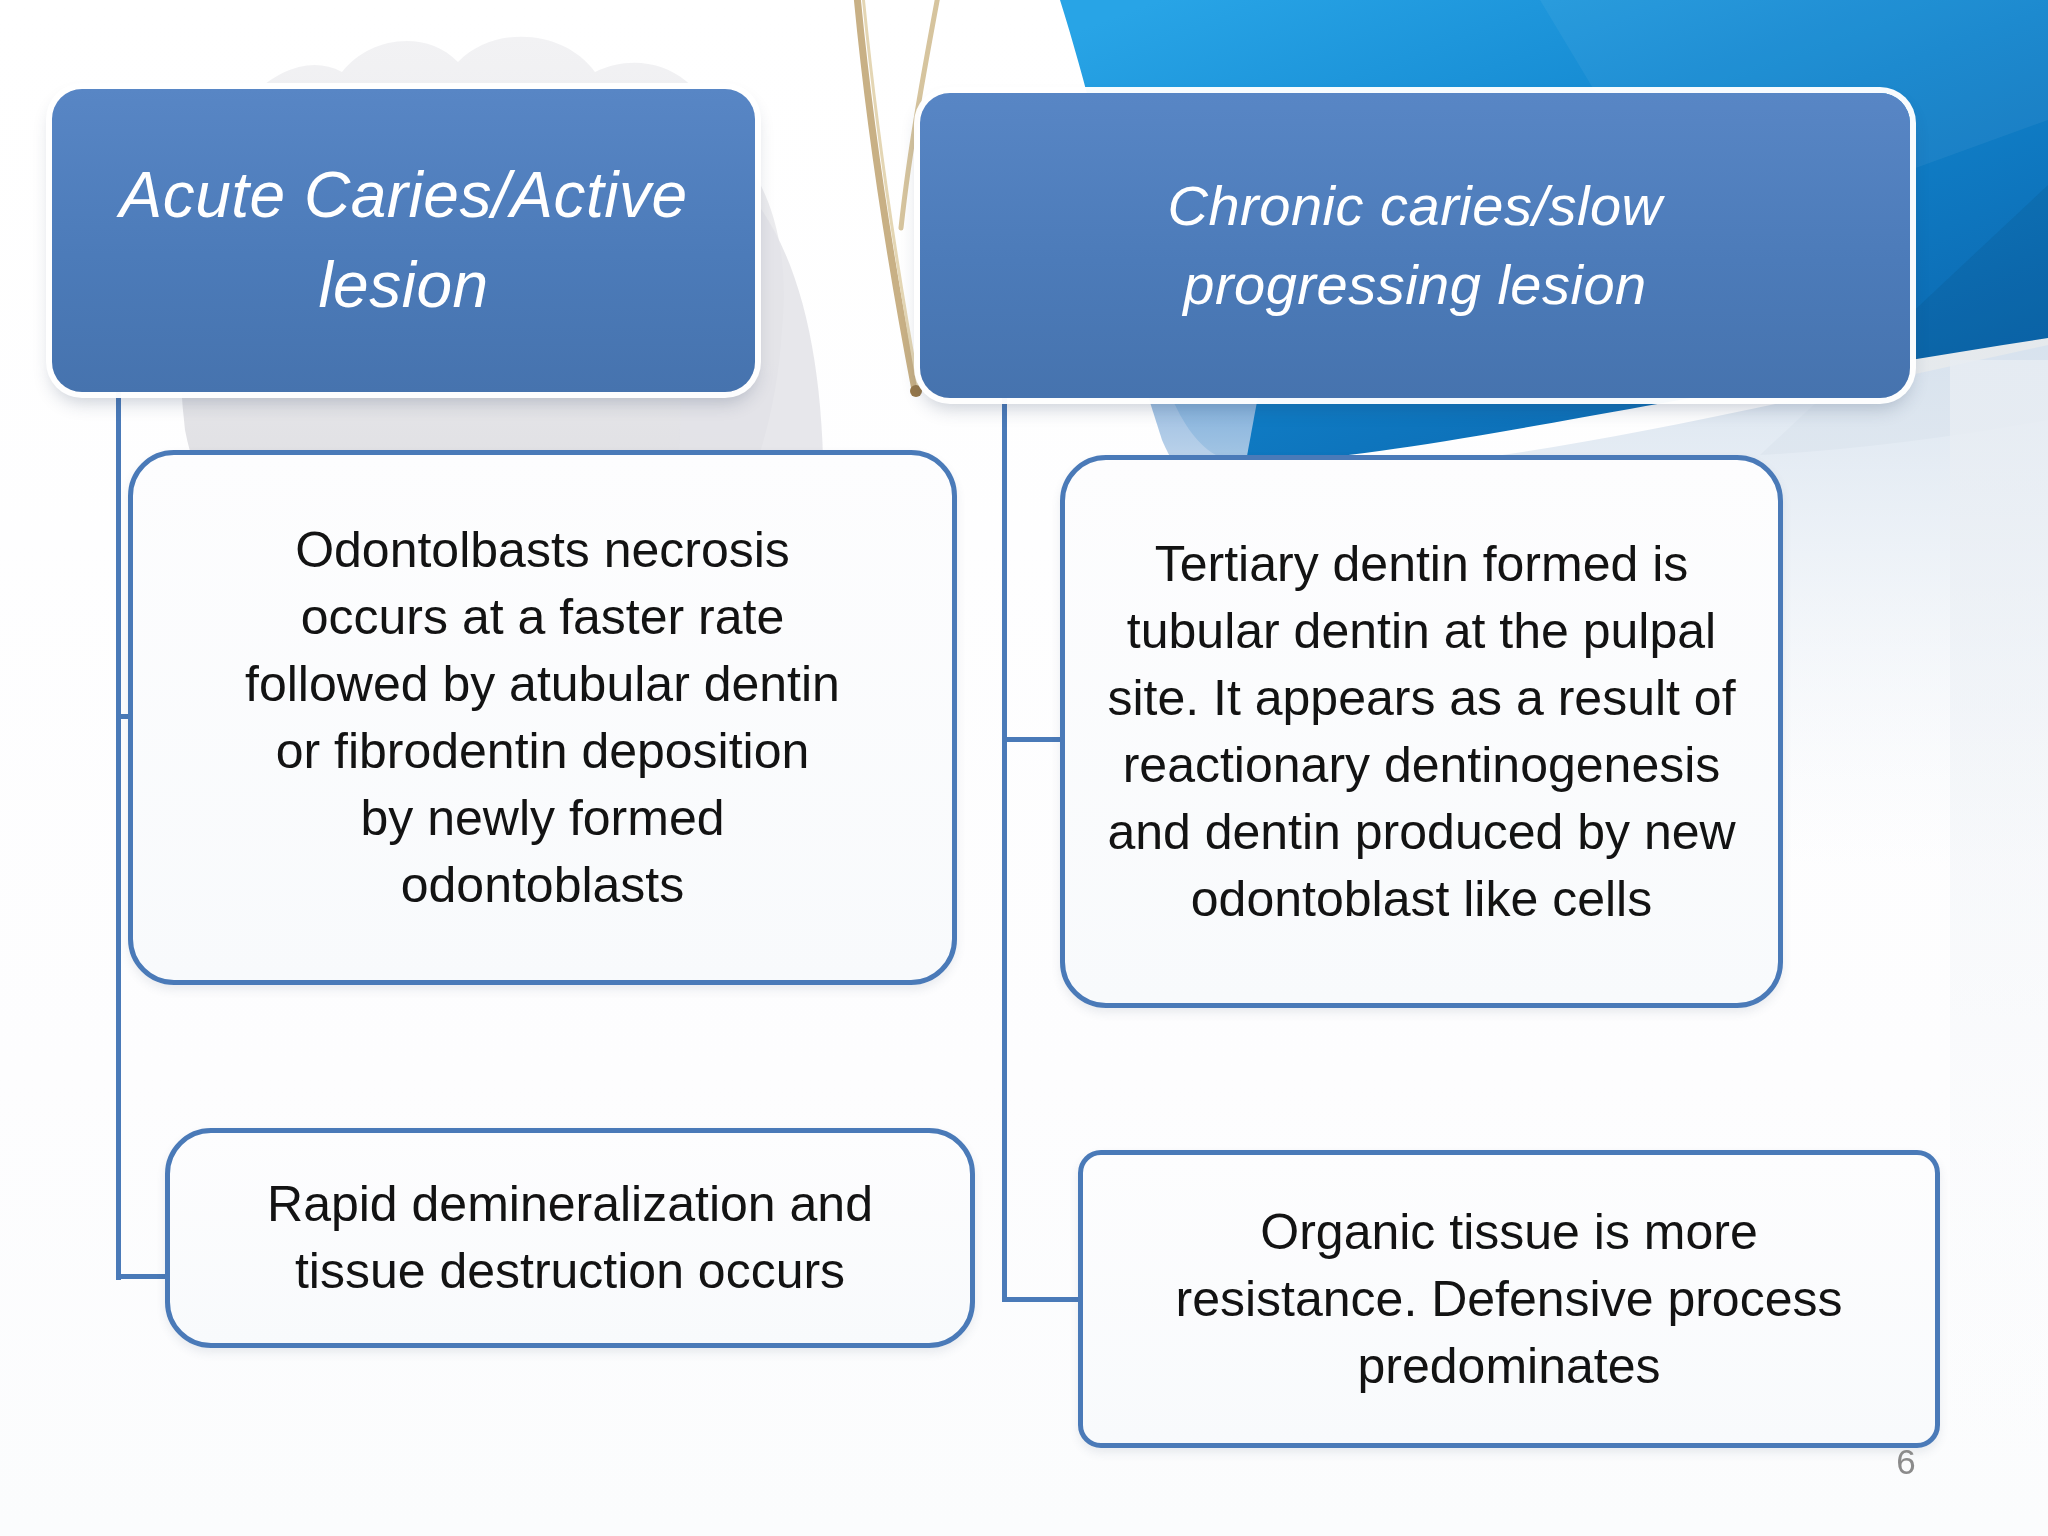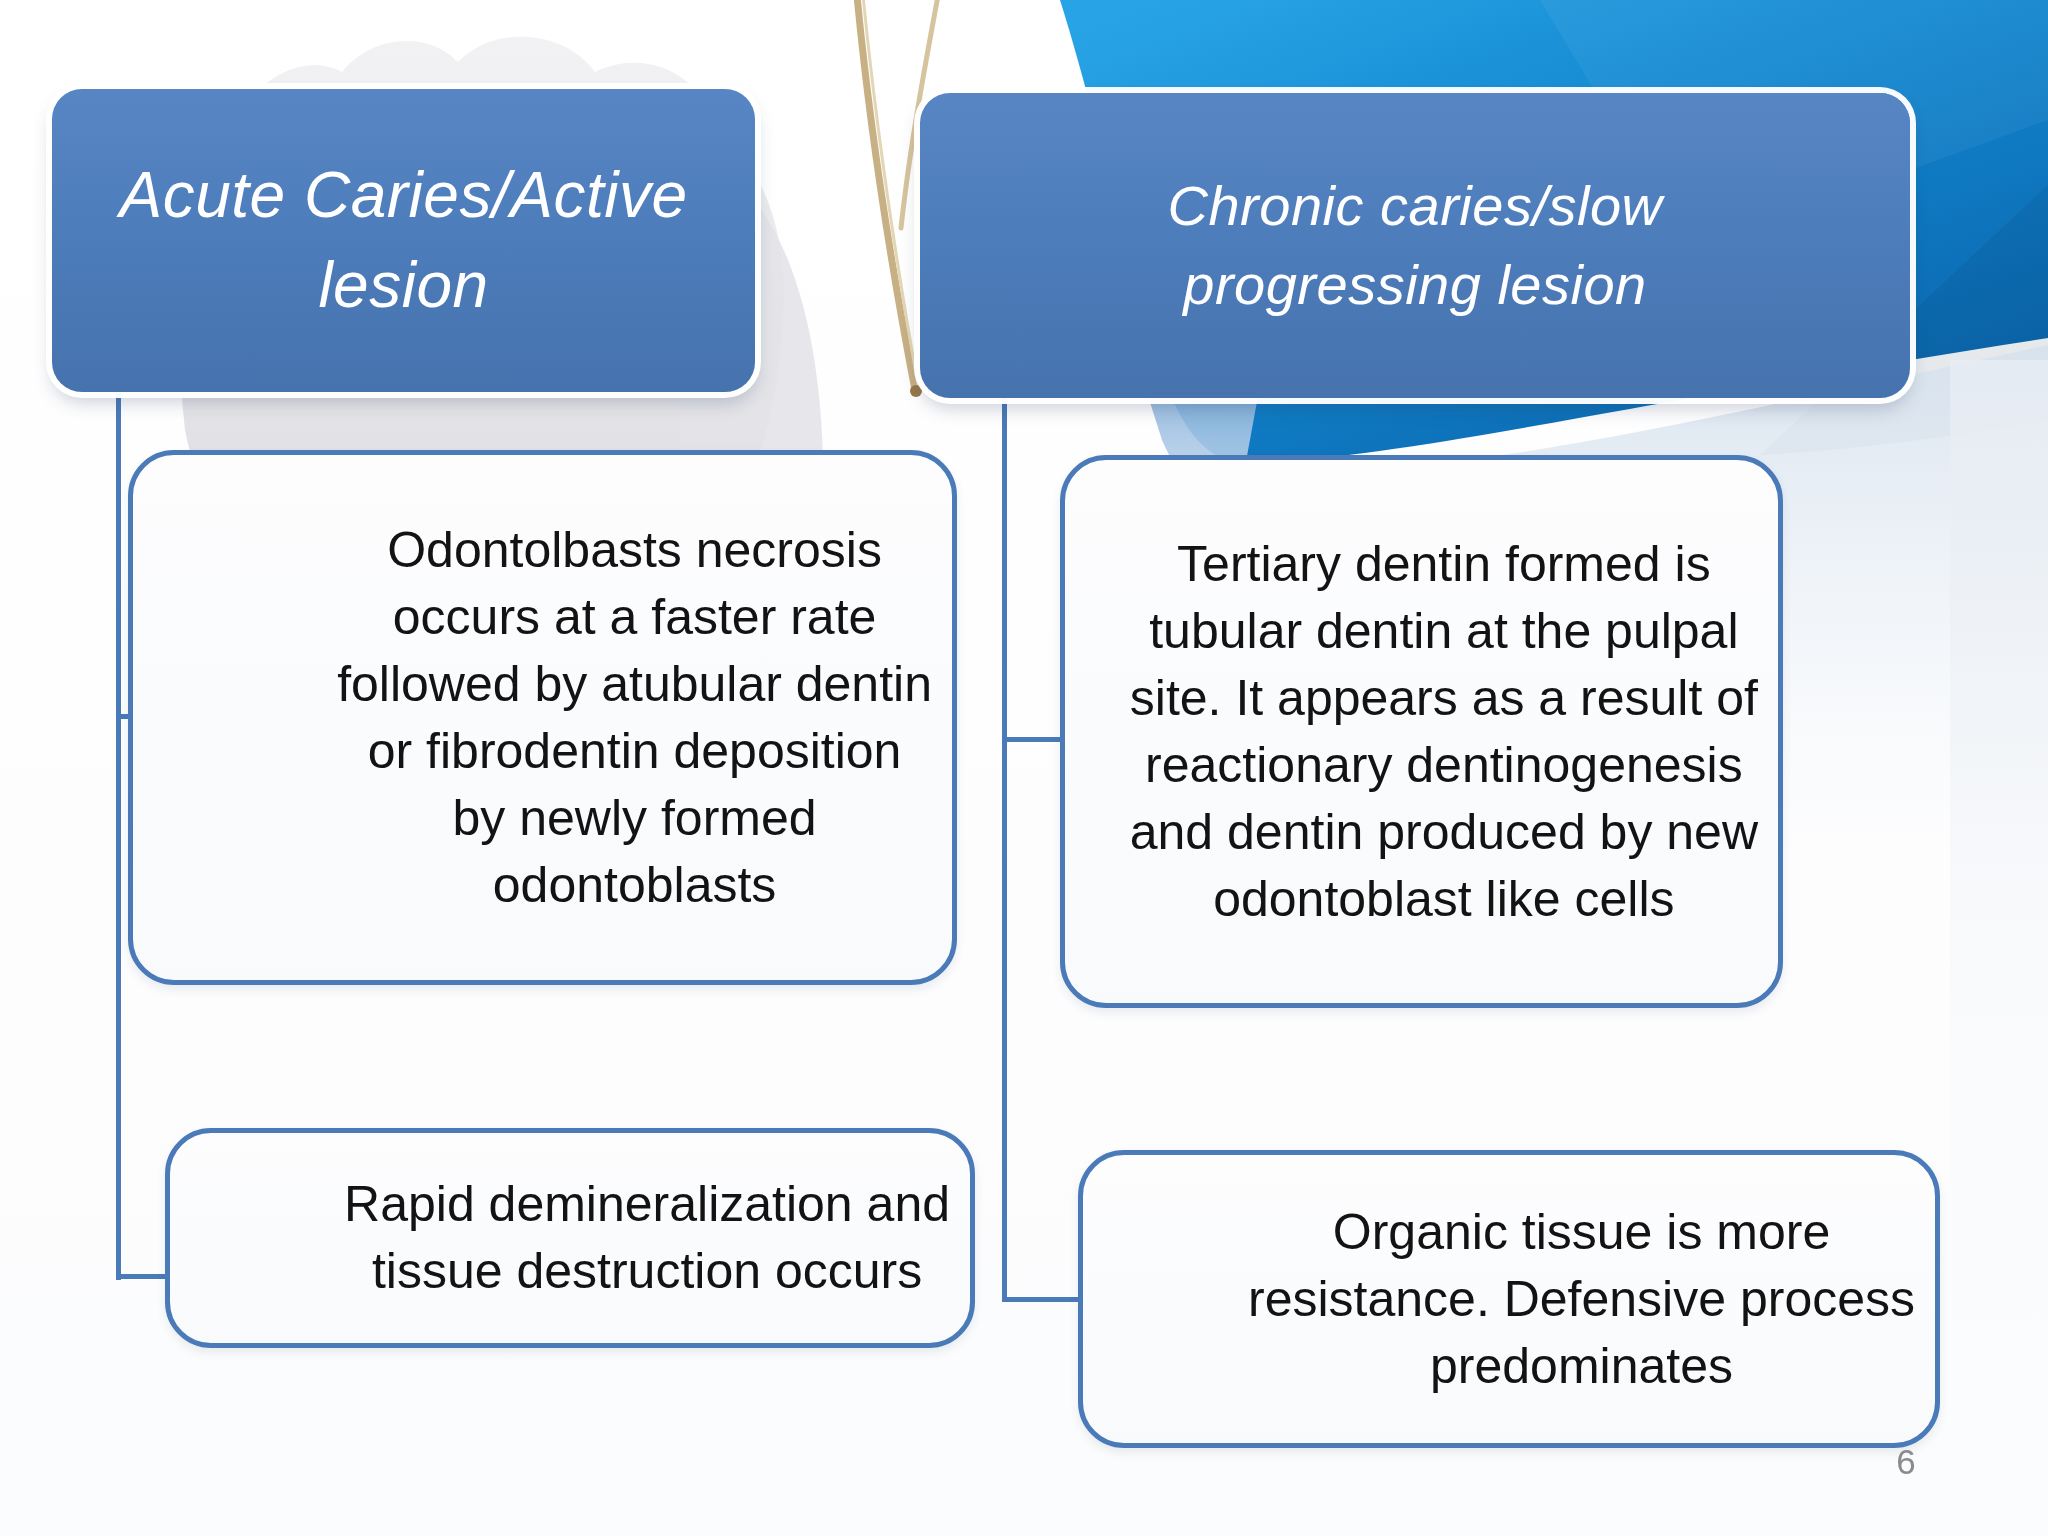--- a/index.html
+++ b/index.html
@@ -15,31 +15,31 @@
     display:flex; align-items:center; justify-content:center; text-align:center;
     color:#ffffff; border-radius:30px;
     background:linear-gradient(180deg,#5886c5 0%,#4c7bb9 55%,#4673ae 100%);
     box-shadow:0 0 0 6px rgba(255,255,255,.97), 0 10px 18px rgba(40,60,90,.25);
     white-space:pre-line; line-height:1.4; letter-spacing:.5px;
   }
   .hdr-left{left:52px; top:89px; width:703px; height:303px; font-size:64px; font-style:italic;text-align:center;}
   .hdr-right{left:920px; top:93px; width:990px; height:305px; font-size:56px;font-style:italic;}
   .cbox{
     position:absolute; z-index:3; box-sizing:border-box;
-    display:flex; align-items:center; justify-content:flex-end; text-align:center;
+    display:flex; align-items:center; justify-content:center; text-align:center;
     background:linear-gradient(180deg,#fdfdfe 0%,#f8fafc 100%);
     border:5px solid #4a7ab8; border-radius:46px;
     color:#131313; font-size:50px; line-height:1.34; white-space:pre-line;
     box-shadow:0 5px 10px rgba(60,80,110,.10);
     padding:10px 20px;
   }
   .b1L{left:128px; top:450px; width:829px; height:535px;}
   .b2L{left:165px; top:1128px; width:810px; height:220px;}
   .b1R{left:1060px; top:455px; width:723px; height:553px;}
-  .b2R{left:1078px; top:1150px; width:862px; height:298px;}
+  .b2R{left:1078px; top:1150px; width:862px; height:298px;border-radius:23px;}
   .pagenum{
     position:absolute; left:1876px; top:1442px; width:60px; z-index:3;
     font-size:35px; color:#8b8b8b; text-align:center;
   }
 </style>
 </head>
 <body>
 
 <div class="slide">
 

